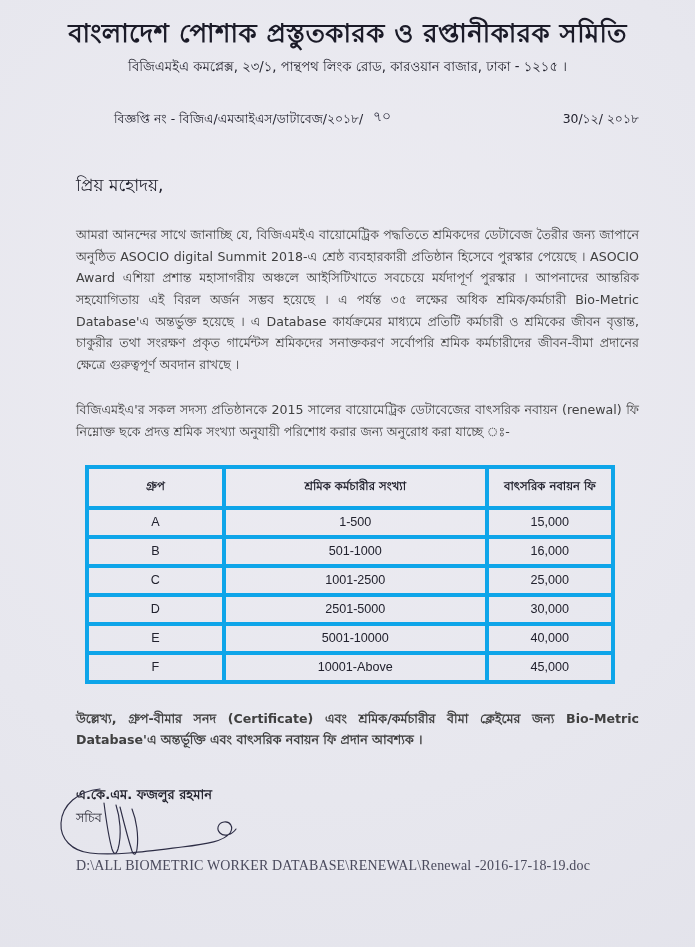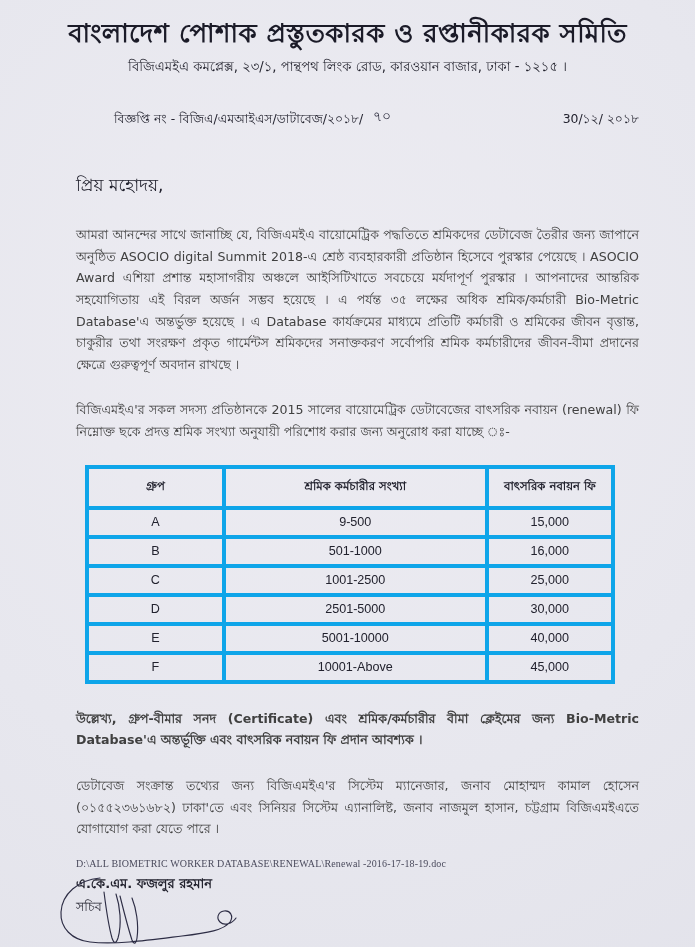--- a/index.html
+++ b/index.html
@@ -134,21 +134,21 @@
     font-weight: 700;
     font-size: 13px;
   }
   .sig-role { margin-top: 3px; font-size: 12.6px; }
 
   
   .footer-path {
     position: absolute;
     left: 76px;
     top: 858px;
-    font-size: 10px;
+    font-size: 14px;
     letter-spacing: 0.15px;
     color: #4a4a5c;
     font-family: "Liberation Serif", "DejaVu Serif", serif;
     text-align: center;
   }
 </style>
 </head>
 <body>
 
 <div class="paper"></div>
@@ -179,21 +179,21 @@
       <thead>
         <tr>
           <th>গ্রুপ</th>
           <th>শ্রমিক কর্মচারীর সংখ্যা</th>
           <th>বাৎসরিক নবায়ন ফি</th>
         </tr>
       </thead>
       <tbody>
         <tr>
           <td class="grp">A</td>
-          <td class="cnt">9-500</td>
+          <td class="cnt">1-500</td>
           <td class="fee-c">15,000</td>
         </tr>
         <tr>
           <td class="grp">B</td>
           <td class="cnt">501-1000</td>
           <td class="fee-c">16,000</td>
         </tr>
         <tr>
           <td class="grp">C</td>
           <td class="cnt">1001-2500</td>
@@ -213,21 +213,20 @@
           <td class="grp">F</td>
           <td class="cnt">10001-Above</td>
           <td class="fee-c">45,000</td>
         </tr>
       </tbody>
     </table>
   </div>
 
   <div class="body-block">
     <p class="para bold">উল্লেখ্য, গ্রুপ-বীমার সনদ (Certificate) এবং শ্রমিক/কর্মচারীর বীমা ক্লেইমের জন্য Bio-Metric Database'এ অন্তর্ভূক্তি এবং বাৎসরিক নবায়ন ফি প্রদান আবশ্যক ।</p>
-    <p class="para">ডেটাবেজ সংক্রান্ত তথ্যের জন্য বিজিএমইএ'র সিস্টেম ম্যানেজার, জনাব মোহাম্মদ কামাল হোসেন (০১৫৫২৩৬১৬৮২) ঢাকা'তে এবং সিনিয়র সিস্টেম এ্যানালিষ্ট, জনাব নাজমুল হাসান, চট্টগ্রাম বিজিএমইএতে যোগাযোগ করা যেতে পারে ।</p>
   </div>
 
   <div class="sign-block">
     <svg class="sig-svg" width="260" height="95" viewBox="0 0 260 95">
       <g fill="none" stroke="#2d2d45" stroke-width="1.15" stroke-linecap="round" stroke-linejoin="round">
         <path d="M42,8 C20,10 4,24 3,42 C2,58 14,70 32,72 C58,75 92,70 124,66 C150,63 166,60 172,52 C176,46 172,40 166,41 C160,42 158,48 162,52 C166,56 174,54 178,48"></path>
         <path d="M46,22 C48,38 50,54 54,68 C56,74 58,74 60,68 C64,54 62,36 58,24"></path>
         <path d="M62,26 C66,42 70,58 74,70 C76,75 78,74 79,68 C81,54 78,38 74,28"></path>
       </g>
     </svg>

